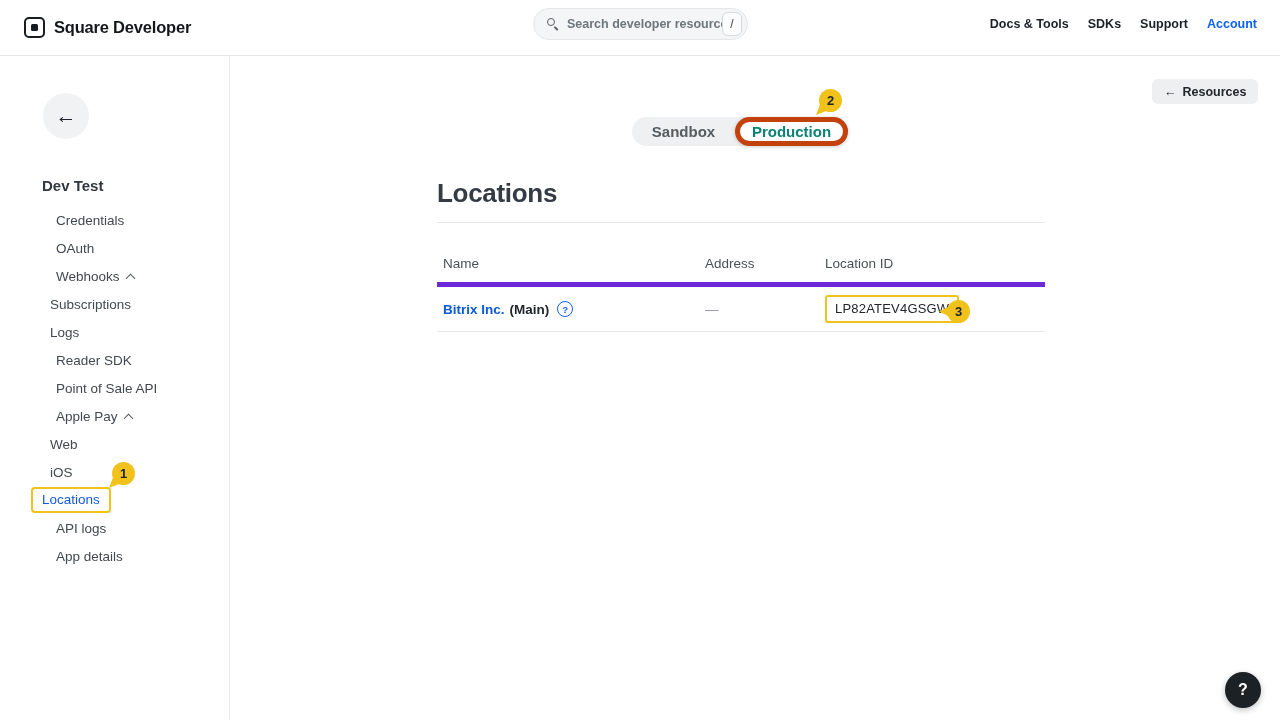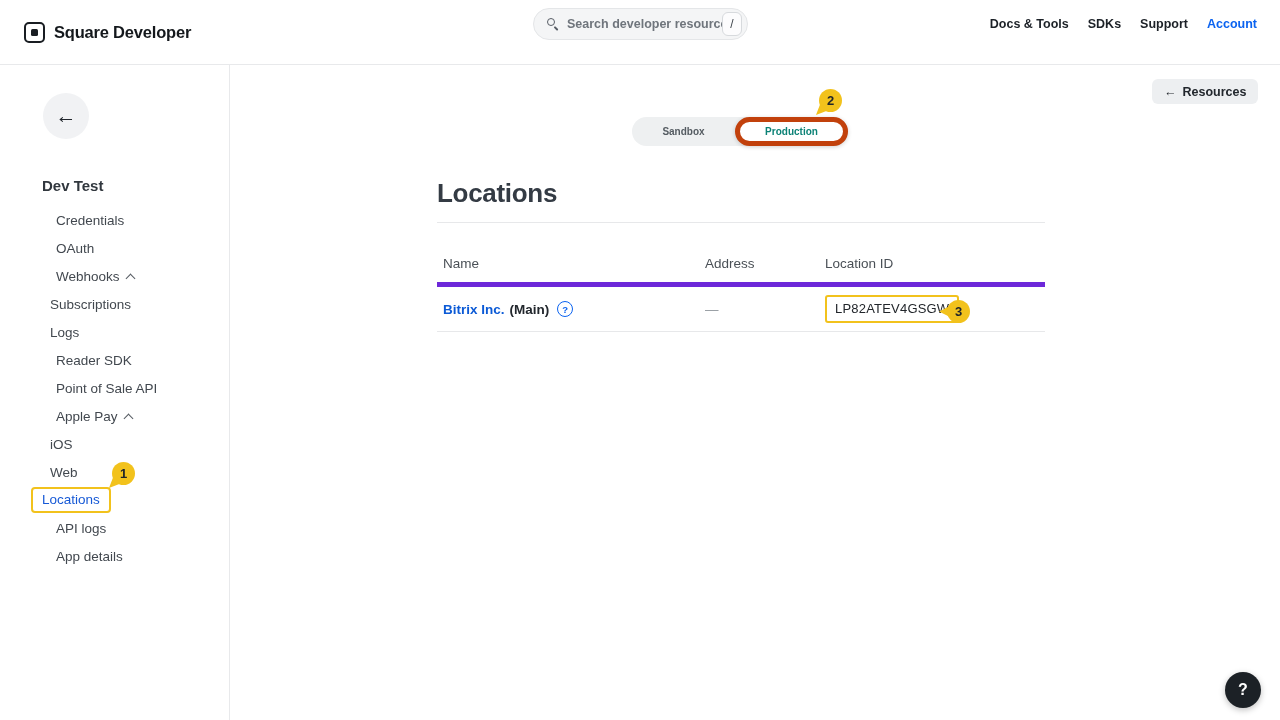--- a/index.html
+++ b/index.html
@@ -1,21 +1,21 @@
 <!DOCTYPE html>
 <html><head>
 <meta charset="utf-8">
 <style>
   * { margin:0; padding:0; box-sizing:border-box; }
   html,body { width:1280px; height:720px; overflow:hidden; background:#ffffff;
     font-family:"Liberation Sans", sans-serif; -webkit-font-smoothing:antialiased; }
   .canvas { position:relative; width:1280px; height:720px; background:#ffffff; }
 
   
-  .header { position:absolute; top:0; left:0; width:1280px; height:65px;
+  .header { position:absolute; top:0; left:0; width:1280px; height:56px;
     background:#ffffff; border-bottom:1px solid #e8e9eb; display:flex; align-items:center; z-index:5; }
   .brand { display:flex; align-items:center; gap:9px; margin-left:24px; }
   .sq-logo { width:21px; height:21px; border:2.5px solid #191d22; border-radius:5px;
     display:flex; align-items:center; justify-content:center; }
   .sq-logo-inner { width:7px; height:7px; background:#191d22; border-radius:1.5px; }
   .brand-text { font-size:16.5px; font-weight:700; color:#14181c; letter-spacing:-0.2px; }
 
   .search-pill { position:absolute; left:533px; top:8px; width:215px; height:32px;
     background:#f4f5f6; border:1px solid #e4e6e8; border-radius:16px;
     display:flex; align-items:center; padding:0 5px 0 13px; }
@@ -54,21 +54,21 @@
     border-radius:4px; color:#1659d6; font-size:13.5px; }
 
   
   .resources-btn { position:absolute; left:1152px; top:79px; height:25px; padding:0 12px;
     background:#edeff1; border:none; border-radius:6px; display:flex; align-items:center; gap:6px;
     font-family:"Liberation Sans", sans-serif; font-size:12.5px; font-weight:700; color:#22272d; cursor:pointer; }
 
   .env-toggle { position:absolute; left:632px; top:117px; width:216px; height:29px;
     background:#eef0f1; border-radius:15px; display:flex; }
   .env-seg { flex:1; display:flex; align-items:center; justify-content:center;
-    font-size:10px; font-weight:700; color:#545b61; cursor:pointer; border-radius:15px;text-align:right; }
+    font-size:15px; font-weight:700; color:#545b61; cursor:pointer; border-radius:15px;text-align:right; }
   .env-seg.selected { background:#ffffff; color:#0c8276;
     box-shadow:0 1px 4px rgba(0,0,0,0.18); border:5px solid #c2410c; }
 
   .page-title { position:absolute; left:437px; top:178px; font-size:26px; font-weight:700;
     color:#343b44; letter-spacing:-0.3px; }
   .title-divider { position:absolute; left:437px; top:222px; width:608px; height:1px; background:#e7e8ea; }
 
   .table { position:absolute; left:437px; top:245px; width:608px; }
   .t-row { position:relative; display:grid; grid-template-columns:262px 120px 1fr;
     align-items:center; padding-left:6px; }
@@ -156,24 +156,24 @@
         <span>Reader SDK</span>
       </div>
       <div class="side-item">
         <span>Point of Sale API</span>
       </div>
       <div class="side-item">
         <span>Apple Pay</span>
         <span class="chev-up"></span>
       </div>
       <div class="side-item indent">
+        <span>Web</span>
+      </div>
+      <div class="side-item indent">
         <span>iOS</span>
-      </div>
-      <div class="side-item indent">
-        <span>Web</span>
       </div>
       <div class="side-item active">
         <span class="loc-highlight">Locations</span>
       </div>
       <div class="side-item">
         <span>API logs</span>
       </div>
       <div class="side-item">
         <span>App details</span>
       </div>

